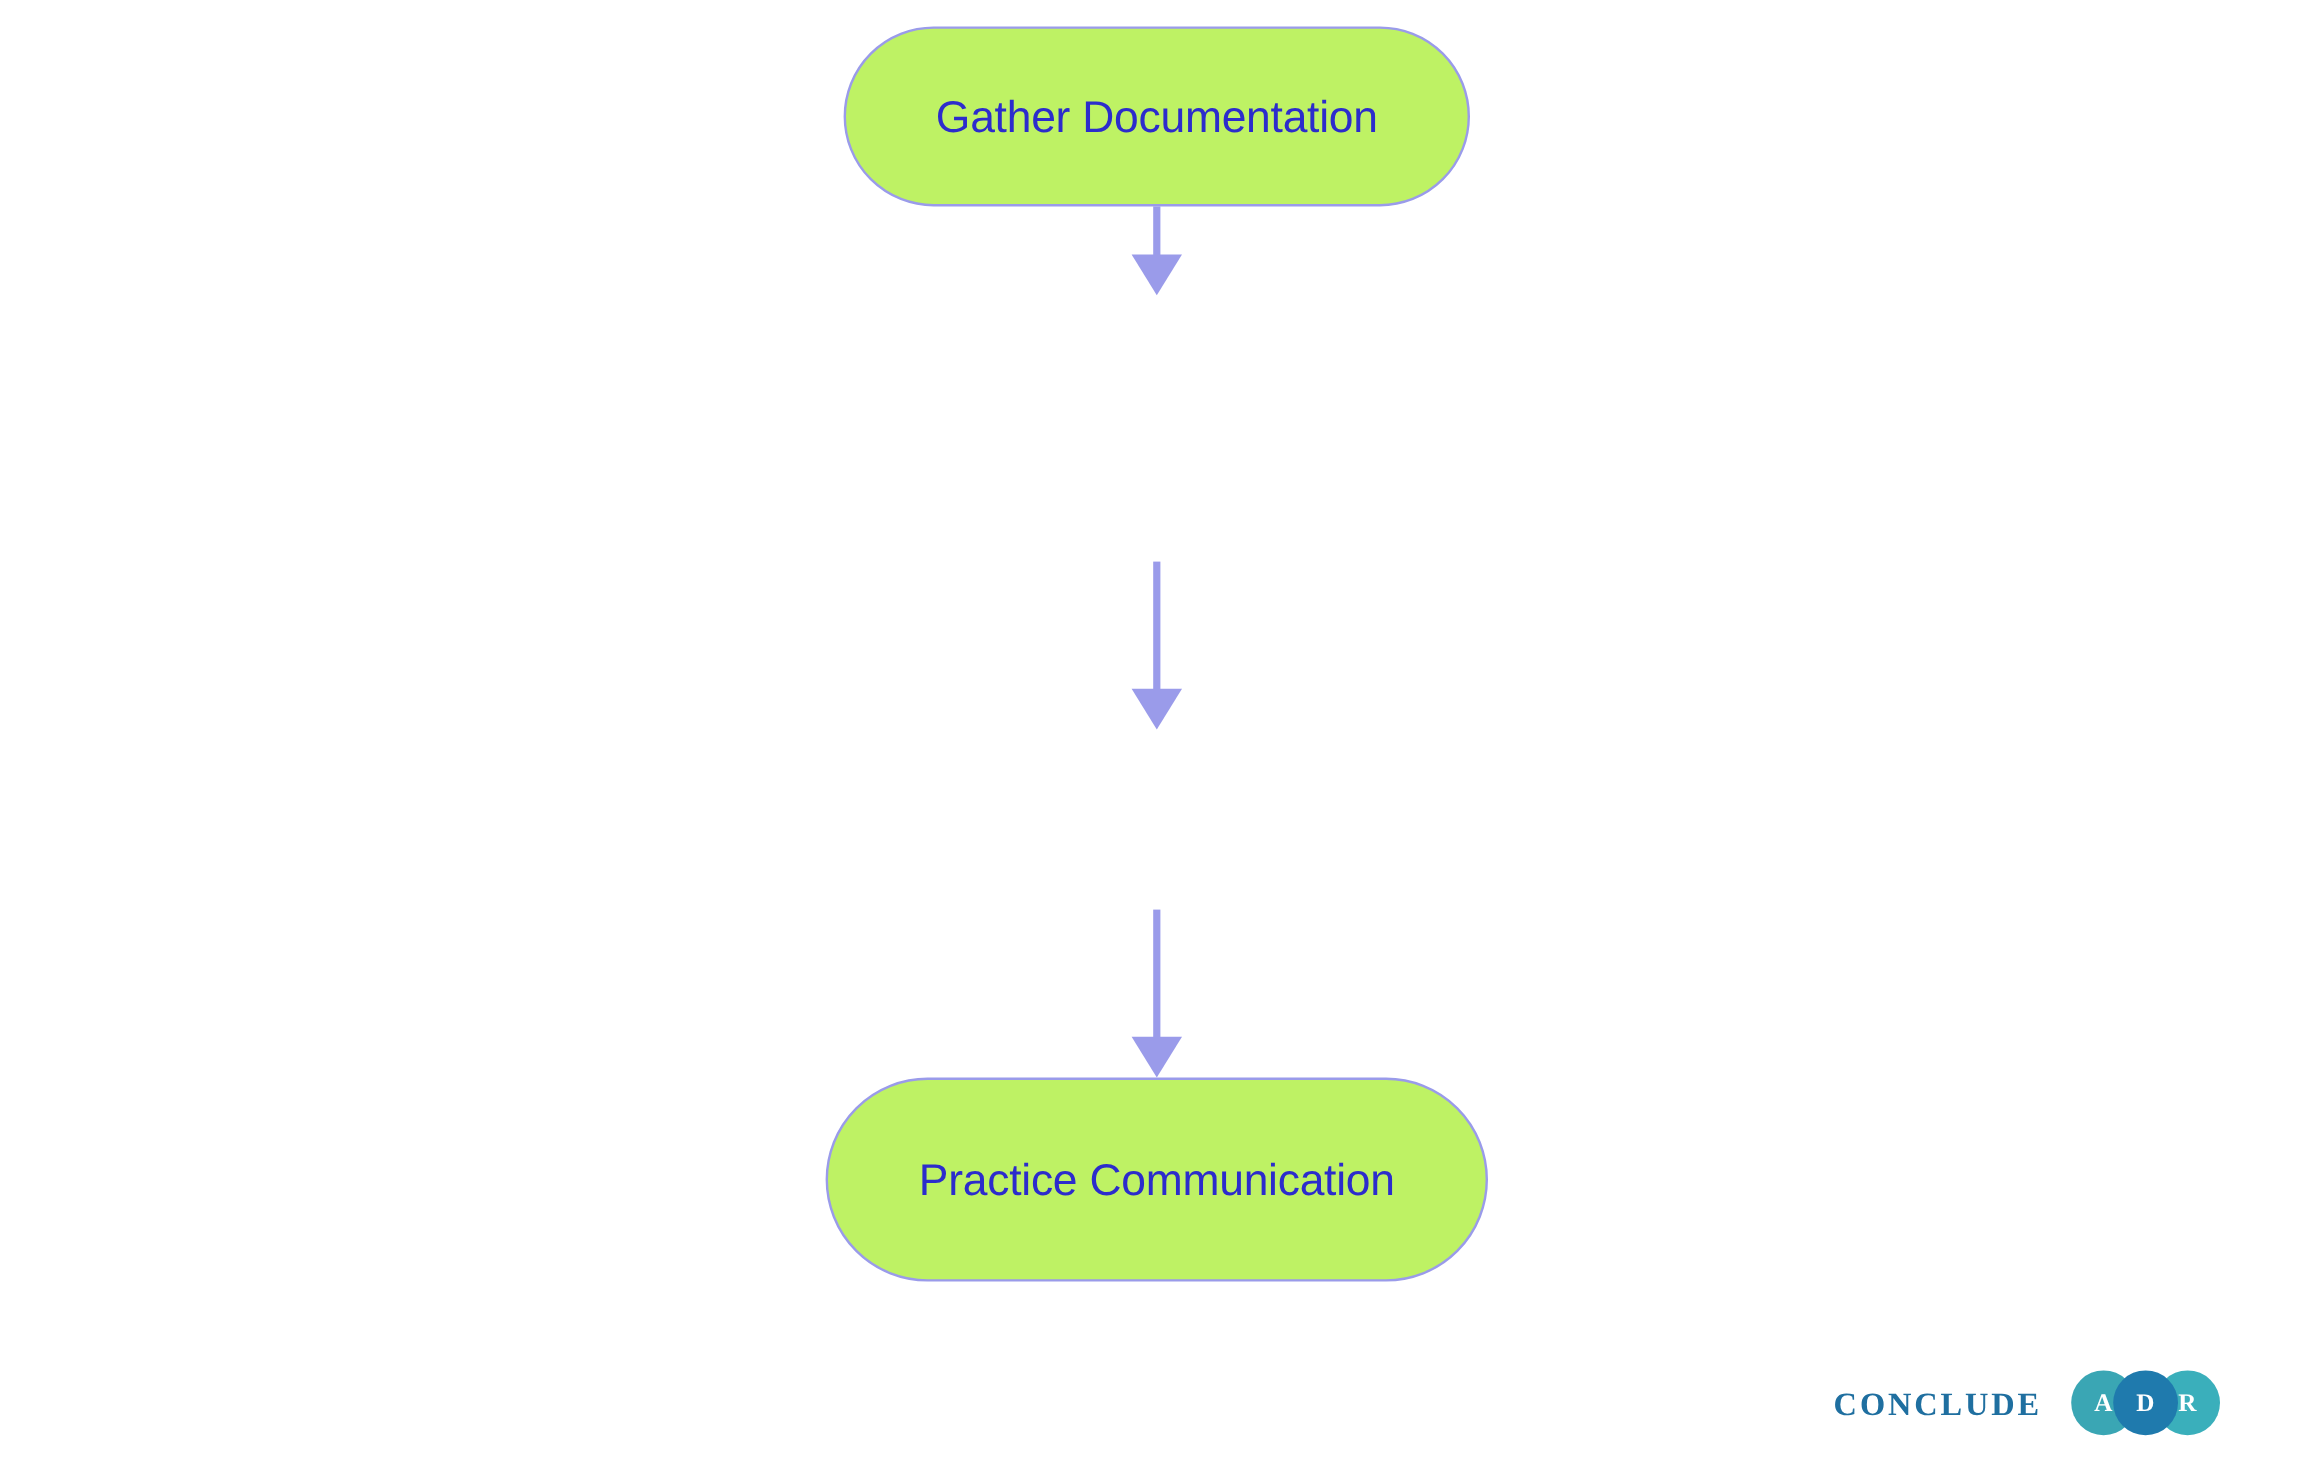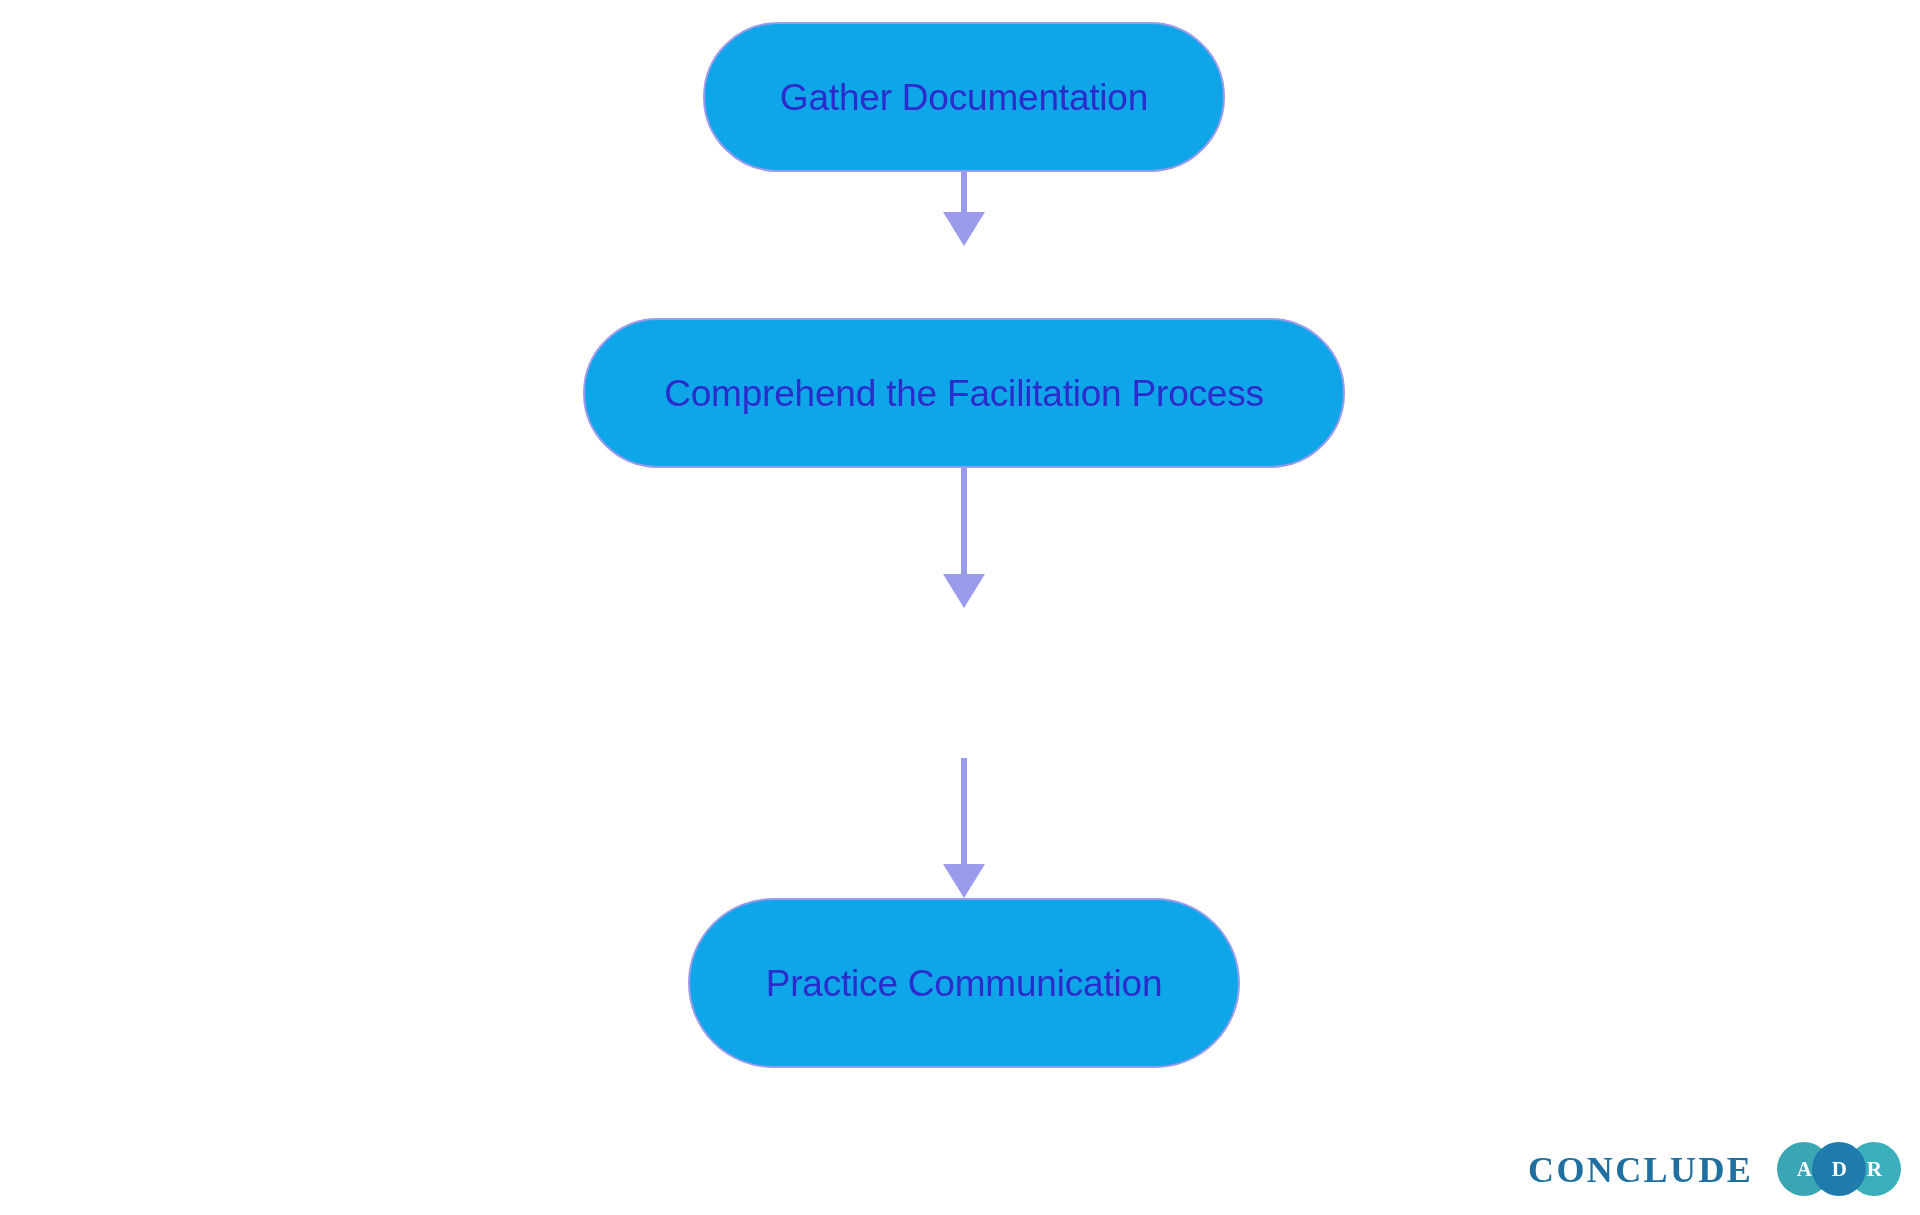--- a/index.html
+++ b/index.html
@@ -25,21 +25,21 @@
     height: 1215px;
   }
 
   
   .node {
     position: absolute;
     box-sizing: border-box;
     display: flex;
     align-items: center;
     justify-content: center;
-    background: #0ea5e9;
+    background: #bef264;
     border: 2px solid #9a9bea;
     border-radius: 9999px;
     z-index: 3;
   }
   .node-label {
     font-family: "Liberation Sans", sans-serif;
     font-size: 37px;
     font-weight: 400;
     color: #2c2ccc;
     letter-spacing: -0.2px;
@@ -89,21 +89,21 @@
     position: absolute;
     left: 1528px;
     top: 1142px;
     height: 56px;
     display: flex;
     align-items: center;
     z-index: 5;
   }
   #brand-wordmark {
     font-family: "Liberation Serif", serif;
-    font-size: 36px;
+    font-size: 27px;
     font-weight: 700;
     color: #1f6fa0;
     letter-spacing: 2.4px;
     line-height: 1;
     white-space: nowrap;
   }
   #brand-circles {
     position: relative;
     margin-left: 24px;
     width: 124px;
@@ -135,23 +135,20 @@
 
   <div class="node" id="node-1">
     <span class="node-label">Gather Documentation</span>
   </div>
 
   <div class="connector" id="connector-1">
     <div class="connector-stem"></div>
     <div class="connector-head"></div>
   </div>
 
-  <div class="node" id="node-2">
-    <span class="node-label">Comprehend the Facilitation Process</span>
-  </div>
 
   <div class="connector" id="connector-2">
     <div class="connector-stem"></div>
     <div class="connector-head"></div>
   </div>
 
 
   <div class="connector" id="connector-3">
     <div class="connector-stem"></div>
     <div class="connector-head"></div>

